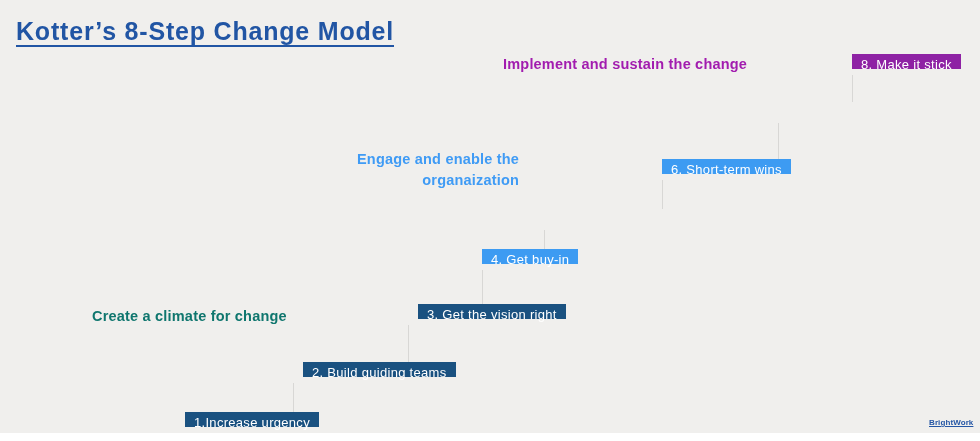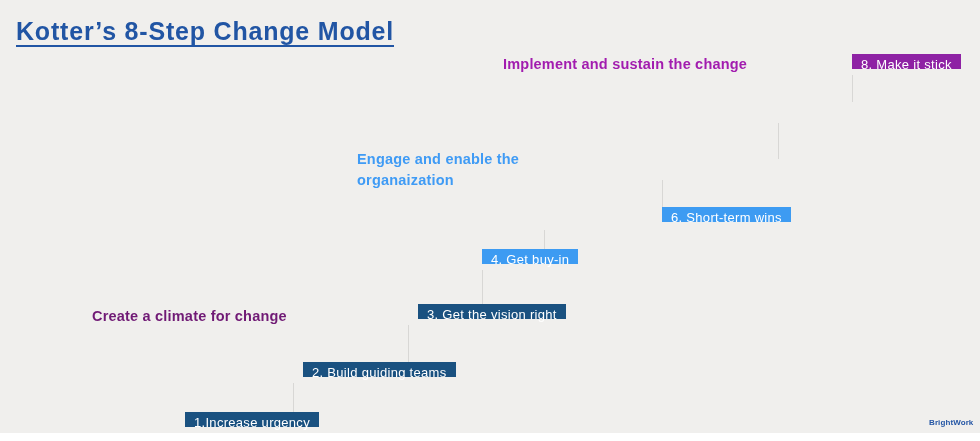--- a/index.html
+++ b/index.html
@@ -6,20 +6,21 @@
     margin: 0;
     padding: 0;
   }
   #canvas {
     position: relative;
     width: 980px;
     height: 441px;
     background: #F0EFED;
     overflow: hidden;
     font-family: "Liberation Sans", sans-serif;
+    text-align: right;
   }
   
   .title {
     position: absolute;
     left: 16px;
     top: 17px;
     font-size: 25px;
     font-weight: bold;
     letter-spacing: 0.8px;
     color: #2155A4;
@@ -30,21 +31,21 @@
   }
   
   .phase-label {
     position: absolute;
     font-size: 14.5px;
     font-weight: bold;
     letter-spacing: 0.2px;
     white-space: pre-line;
     line-height: 21px;
   }
-  .phase-climate   { left: 92px;  top: 306px; color: #701a75; }
+  .phase-climate   { left: 92px;  top: 306px; color: #0f766e; }
   .phase-engage    { left: 357px; top: 149px; color: #3F9BF5; }
   .phase-implement { left: 503px; top: 54px;  color: #a21caf; }
   
   .step {
     position: absolute;
     height: 15px;
     line-height: 21px;
     padding: 0 9px;
     font-size: 13px;
     font-weight: normal;
@@ -54,21 +55,21 @@
     z-index: 2;
   }
   .step.c-dark   { background: #1A5180; margin-left: 10px; }
   .step.c-light  { background: #3D9BF2; }
   .step.c-purple { background: #8E22A4; }
   .s1 { left: 175px; top: 412px; }
   .s2 { left: 293px; top: 362px; }
   .s3 { left: 408px; top: 304px; }
   .s4 { left: 482px; top: 249px; }
   .s5 { left: 544px; top: 209px; }
-  .s6 { left: 662px; top: 159px; margin-top: 48px; }
+  .s6 { left: 662px; top: 159px; }
   .s7 { left: 778px; top: 102px; }
   .s8 { left: 852px; top: 54px;  }
   
   .conn {
     position: absolute;
     width: 1px;
     background: #D8D7D5;
     z-index: 1;
   }
   .conn-2-1 { left: 293px; top: 383px; height: 29px; }
@@ -91,20 +92,21 @@
   
   .brand {
     position: absolute;
     left: 929px;
     top: 418px;
     font-size: 8px;
     font-weight: bold;
     color: #2456A5;
     letter-spacing: 0.1px;
     z-index: 4;
+    text-decoration: underline;
   }
 </style>
 </head>
 <body>
 
 <div id="canvas">
 
   <div class="title">Kotter’s 8-Step Change Model</div>
 
   <div class="phase-label phase-climate">Create a climate for change</div>

